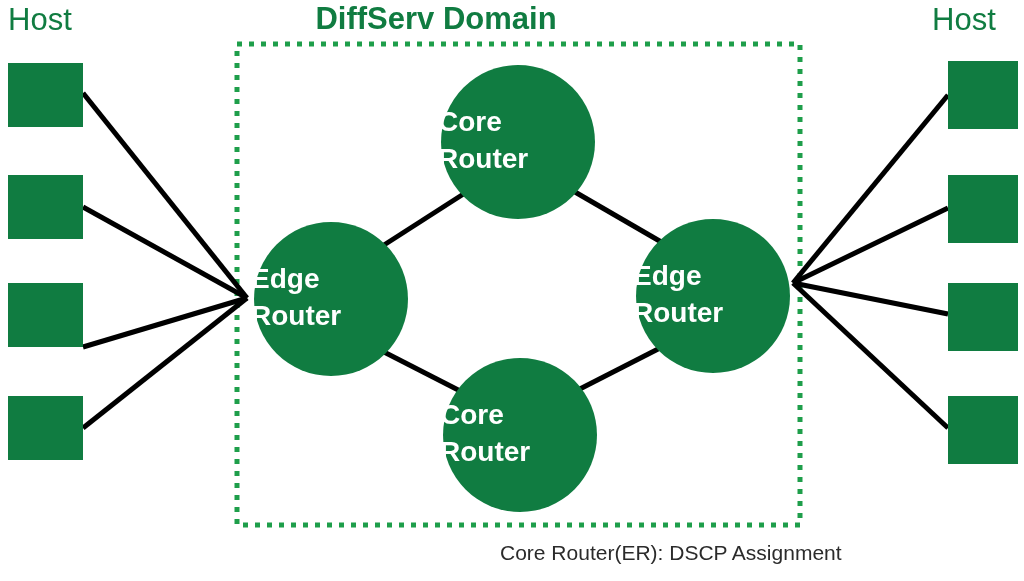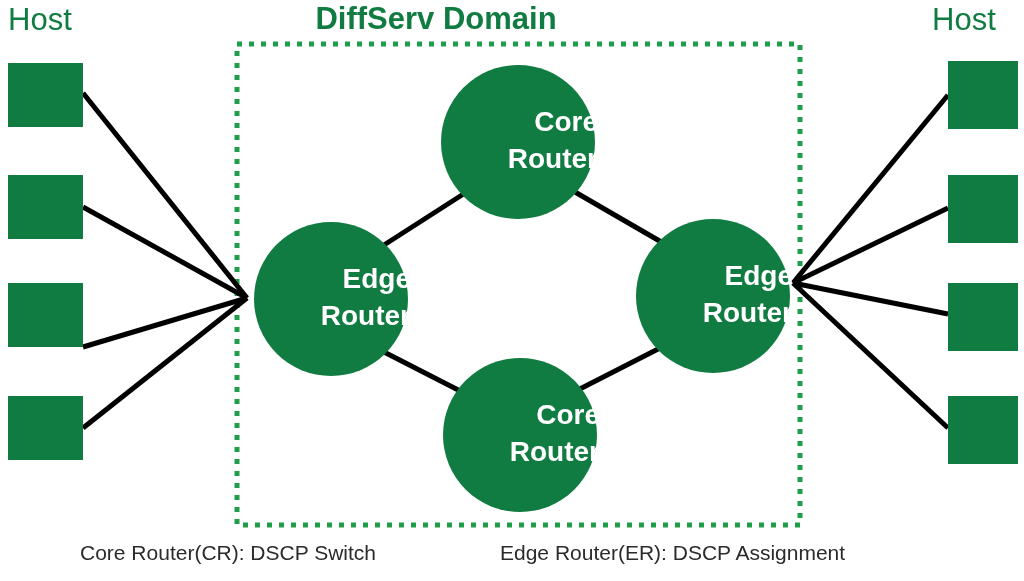--- a/index.html
+++ b/index.html
@@ -48,21 +48,21 @@
     font-size: 31px;
     font-weight: bold;
     color: #107C41;
   }
 
   .node-text {
     position: absolute;
     color: #ffffff;
     font-size: 28px;
     font-weight: bold;
-    text-align: right;
+    text-align: left;
     line-height: 1.32;
     pointer-events: none;
     width: 160px;
   }
   .node-text .line { display: block; }
 
   .caption {
     position: absolute;
     font-size: 21px;
     color: #2b2b2b;
@@ -130,17 +130,16 @@
       <div class="node-text" style="left: 633px; top: 258px;">
         <span class="line">Edge</span>
         <span class="line">Router</span>
       </div>
       <div class="node-text" style="left: 440px; top: 397px;">
         <span class="line">Core</span>
         <span class="line">Router</span>
       </div>
     </div>
 
-  <div class="caption" id="caption-core">Core Router(CR): DSCP Switch</div>
 
-  <div class="caption" id="caption-edge">Edge Router(ER): DSCP Assignment</div>
+  <div class="caption" id="caption-edge">Core Router(ER): DSCP Assignment</div>
 
 </div>
 
 </body></html>

